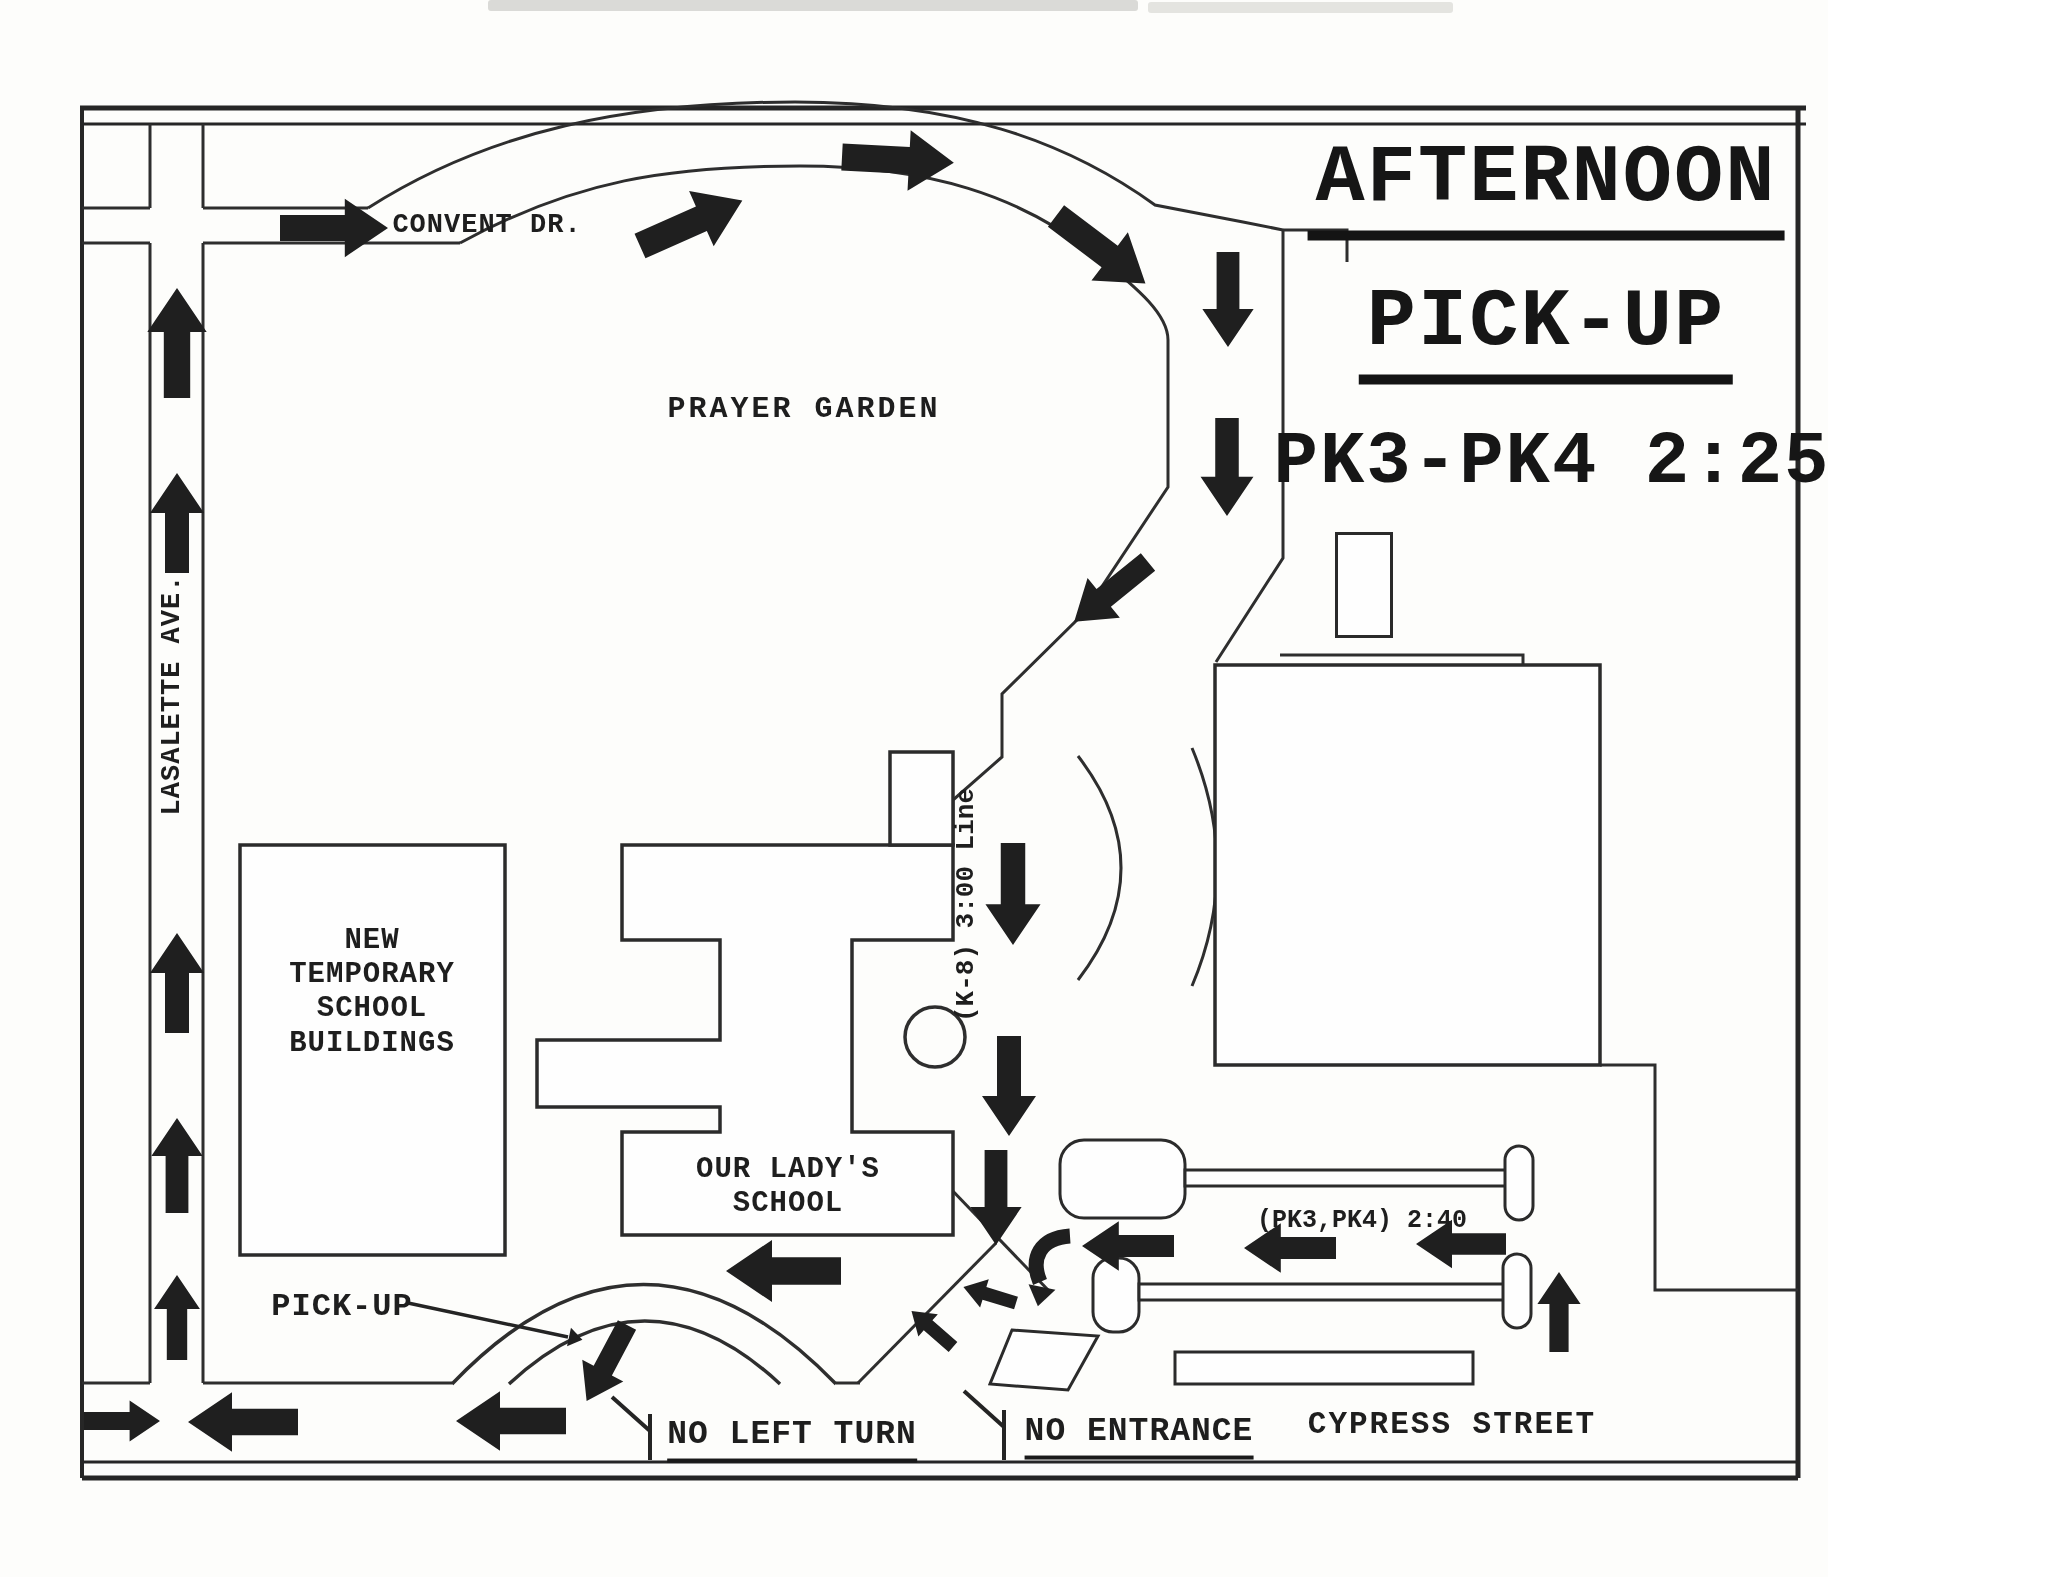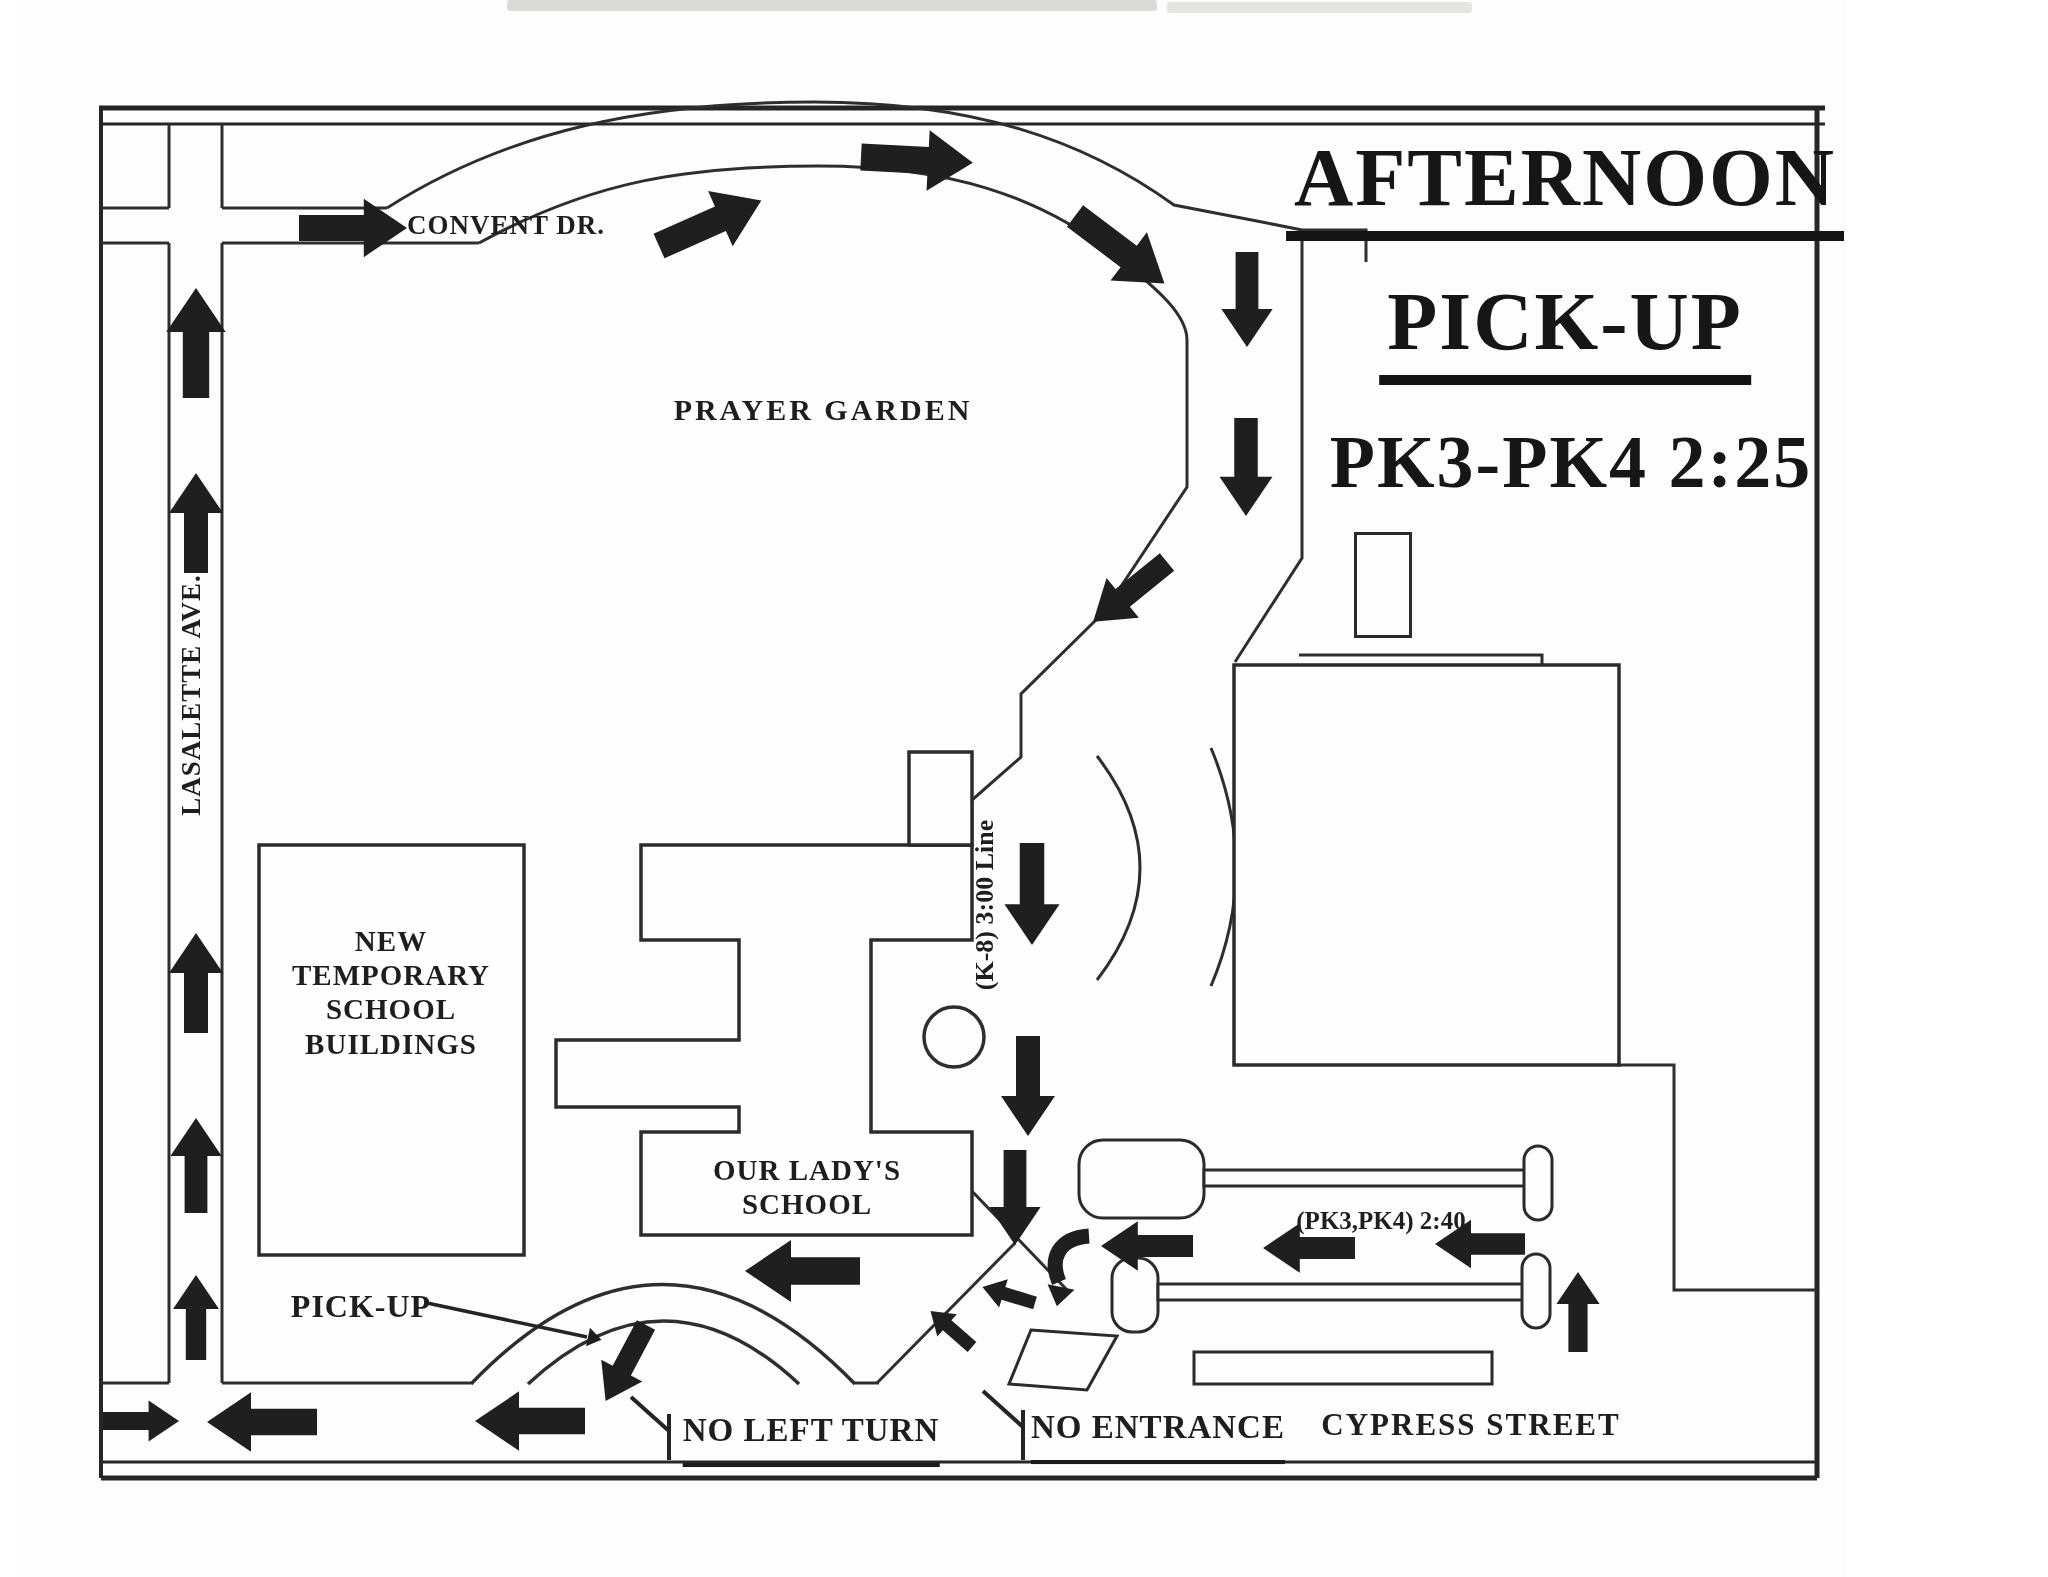--- a/index.html
+++ b/index.html
@@ -1,37 +1,36 @@
 <!DOCTYPE html>
 <html><head>
 <meta charset="utf-8">
 <style>
   html,body{margin:0;padding:0;background:#ffffff;}
   .stage{
     position:relative;
     width:1828px;height:1577px;
     background:#fdfdfb;
-    font-family:Liberation Serif, serif;
+    font-family:Liberation Mono, monospace;
     color:#1b1b1b;
     overflow:hidden;
-    margin-left:19px;
   }
   .smudge{position:absolute;background:#bdbdba;opacity:.55;border-radius:3px;}
   svg.mapart{position:absolute;left:0;top:0;}
   .lbl{
     position:absolute;
     font-weight:700;
     color:#1e1e1e;
     white-space:nowrap;
     transform:translate(-50%,-50%);
     text-align:center;
     line-height:1.18;
   }
   .lbl.vert{transform:translate(-50%,-50%) rotate(-90deg);}
-  .underlined{border-bottom:4px solid #1a1a1a;padding-bottom:13px;}
+  .underlined{border-bottom:4px solid #1a1a1a;padding-bottom:4px;}
   .title-line{
     position:absolute;
     font-weight:700;
     transform:translate(-50%,-50%);
     letter-spacing:2px;
     color:#161616;
     white-space:nowrap;
   }
   .t-big{font-size:82px;border-bottom:10px solid #141414;padding:0 8px 6px 8px;}
   .t-med{font-size:74px;}

